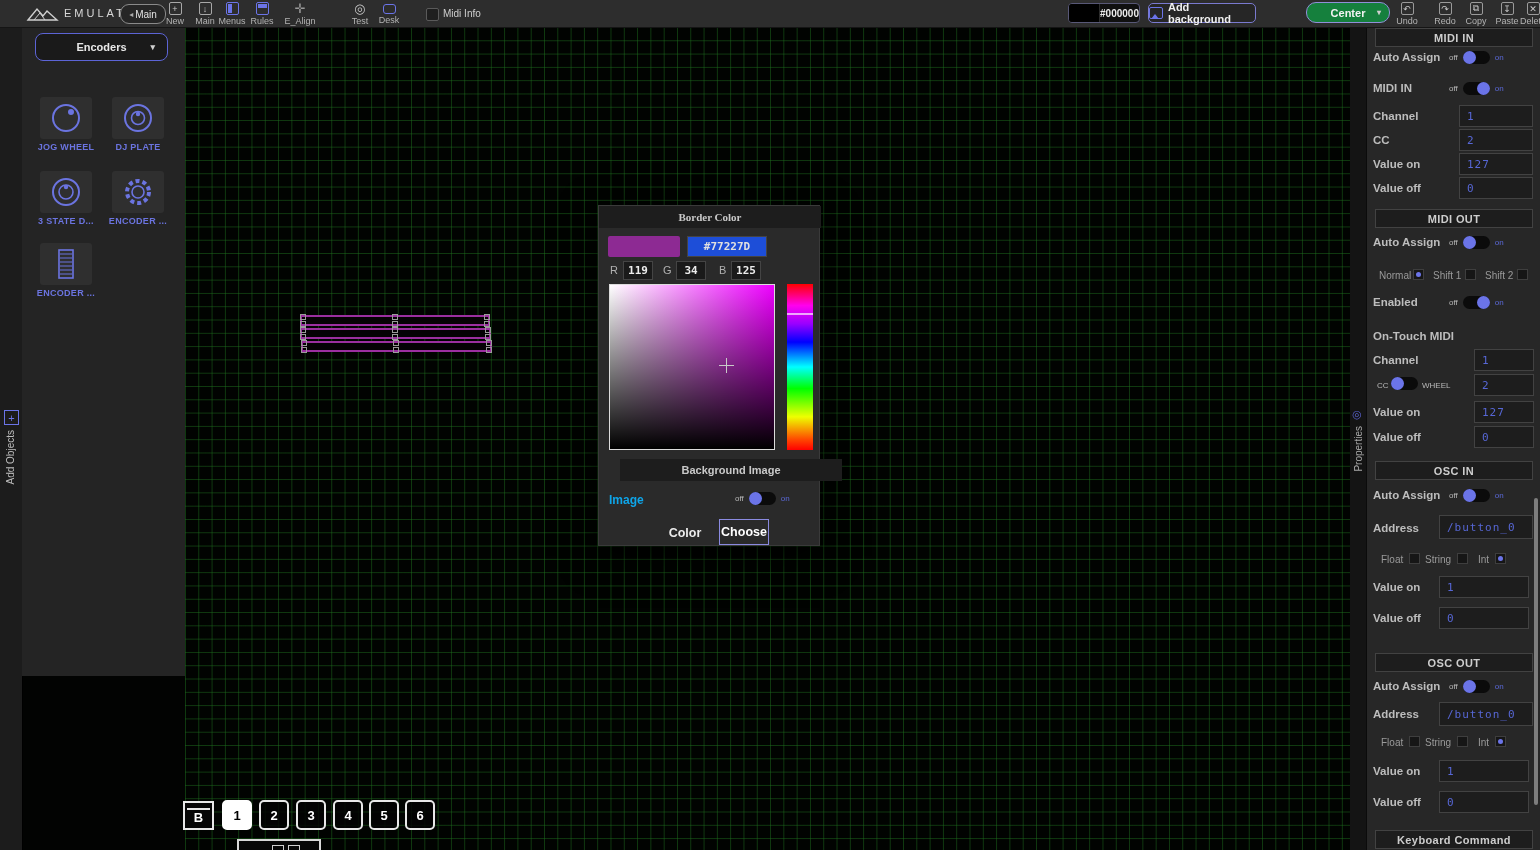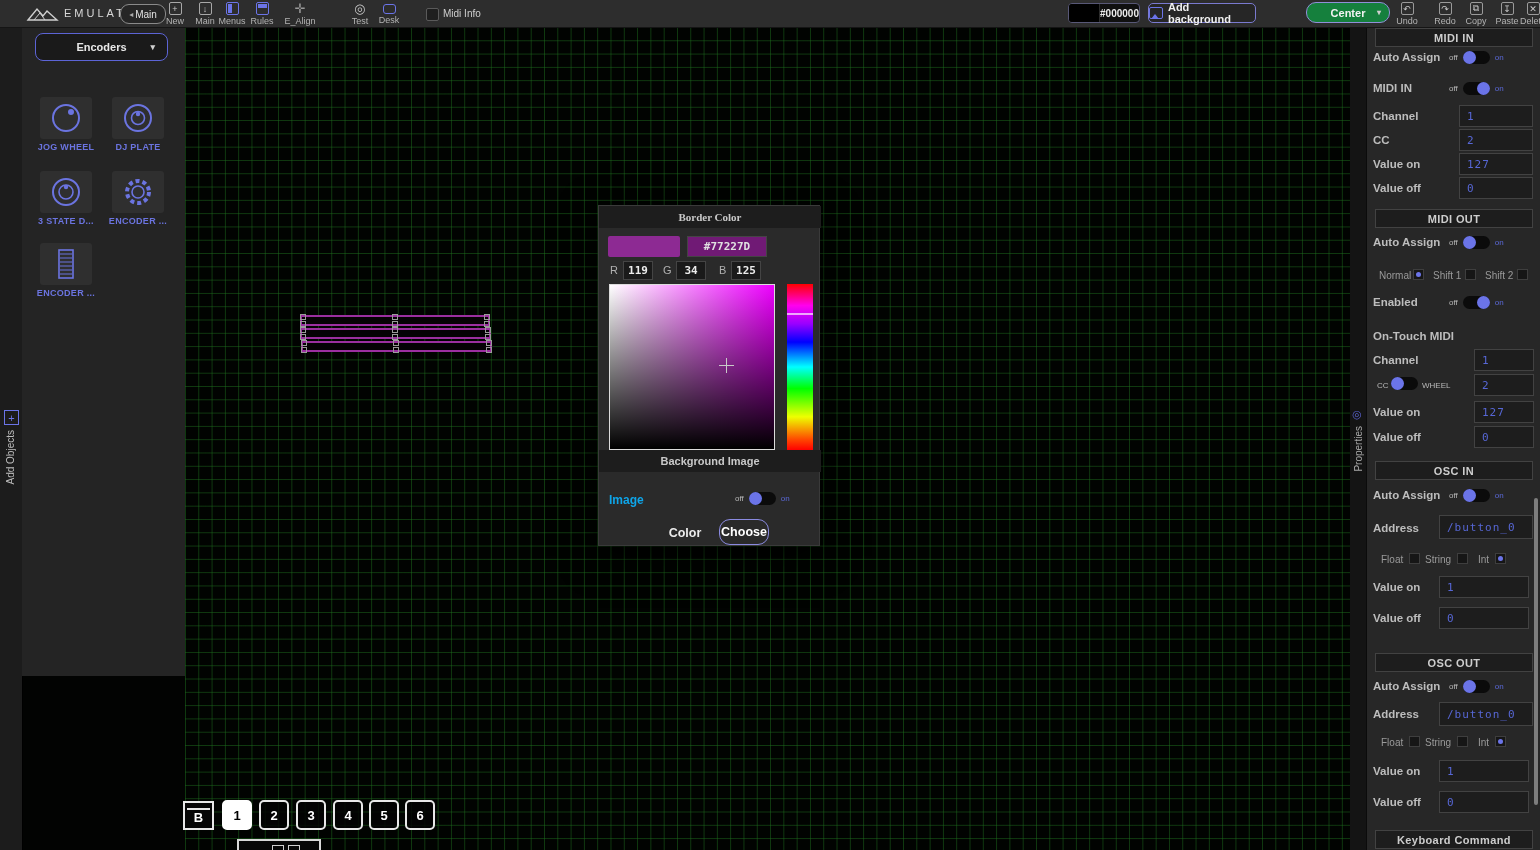--- a/index.html
+++ b/index.html
@@ -87,39 +87,39 @@
   .rad{width:11px;height:11px;background:#161616;border:1px solid #3e3e3e;display:inline-block;position:absolute;box-sizing:border-box;}
   .rad.sel:after{content:"";position:absolute;left:2px;top:2px;width:5px;height:5px;border-radius:50%;background:#6b74e8;}
   .smalltxt{position:absolute;font-size:10px;color:#9a9a9a;}
   .scrollthumb{position:absolute;left:167px;width:4px;background:#7d7d7d;border-radius:2px;}
   
   .dialog{position:absolute;left:598px;top:205px;width:222px;height:341px;background:#2a2a2a;border:1px solid #3a3a3a;
           box-shadow:0 10px 35px rgba(0,0,0,.7);z-index:40;box-sizing:border-box;}
   .dbar{position:absolute;left:0;width:222px;height:22px;background:#1d1d1d;color:#c9c9c9;font-size:11px;font-weight:600;
         display:flex;align-items:center;justify-content:center;}
   .dswatch{position:absolute;left:9px;top:30px;width:72px;height:21px;border-radius:2px;}
-  .dhex{position:absolute;left:88px;top:30px;width:80px;height:21px;background:#701a75;border:1px solid #444;box-sizing:border-box;
+  .dhex{position:absolute;left:88px;top:30px;width:80px;height:21px;background:#1d4ed8;border:1px solid #444;box-sizing:border-box;
         display:flex;align-items:center;justify-content:center;font-size:11px;color:#e0e0e0;
         font-family:"DejaVu Sans Mono",monospace;font-weight:bold;}
   .rgb-lbl{position:absolute;top:58px;font-size:11px;color:#b0b0b0;}
   .rgb-fld{position:absolute;top:55px;width:30px;height:19px;background:#1a1a1a;border:1px solid #444;box-sizing:border-box;
            display:flex;align-items:center;justify-content:center;font-size:11px;font-weight:bold;color:#ececec;
            font-family:"DejaVu Sans Mono",monospace;}
   .svbox{position:absolute;left:10px;top:78px;width:166px;height:166px;border:1px solid #dcdcdc;box-sizing:border-box;
          background:linear-gradient(to bottom, rgba(0,0,0,0), #000), linear-gradient(to right, #fff, #ee00ff);}
   .cross{position:absolute;left:71%;top:49%;width:15px;height:15px;margin:-7px 0 0 -7px;}
   .cross:before{content:"";position:absolute;left:0;right:0;top:7px;height:1px;background:#c9c9c9;}
   .cross:after{content:"";position:absolute;top:0;bottom:0;left:7px;width:1px;background:#c9c9c9;}
   .huebar{position:absolute;left:188px;top:78px;width:26px;height:166px;
           background:linear-gradient(to bottom,#ff0000 0%,#ff00ee 13%,#9900ff 24%,#0000ff 35%,#00ffff 50%,#00ff00 63%,#eeff00 80%,#ff4400 94%,#ff0000 100%);}
   .huemark{position:absolute;left:0;right:0;top:29px;height:2px;background:rgba(255,255,255,.65);}
   .dimg-lbl{position:absolute;left:10px;top:287px;font-size:12px;color:#0ea5e9;font-weight:bold;}
   .dcancel{position:absolute;left:62px;top:316px;width:48px;height:22px;display:flex;align-items:center;justify-content:center;
            font-size:12.5px;font-weight:bold;color:#ececec;}
-  .dchoose{position:absolute;left:120px;top:313px;width:50px;height:26px;border:1px solid #8a8ae0;border-radius:11px;background:#2a2a2a;
+  .dchoose{position:absolute;left:120px;top:313px;width:50px;height:26px;border:1px solid #8a8ae0;border-radius:0;background:#2a2a2a;
            display:flex;align-items:center;justify-content:center;font-size:12.5px;font-weight:bold;color:#fff;box-sizing:border-box;}
   svg{display:block;}
 </style>
 </head>
 <body>
 
 <div class="app">
 
   <div class="toolbar">
     <svg style="position:absolute;left:26px;top:5px;" width="34" height="18" viewBox="0 0 34 18">
@@ -470,21 +470,21 @@
     <span class="rgb-lbl" style="left:120px;">B</span>
     <div class="rgb-fld" style="left:132px;">125</div>
 
     <div class="svbox">
       <div class="cross"></div>
     </div>
     <div class="huebar">
       <div class="huemark"></div>
     </div>
 
-    <div class="dbar" style="top:244px;">Background Image</div>
+    <div class="dbar" style="top:253px;margin-left:21px;">Background Image</div>
     <span class="dimg-lbl">Image</span>
     <div class="tgl" style="left:136px;top:285px;">
       <span class="toff">off</span>
       <span class="track off">
           <span class="knob"></span>
         </span>
       <span class="ton">on</span>
     </div>
 
     <div class="dcancel">Color</div>

